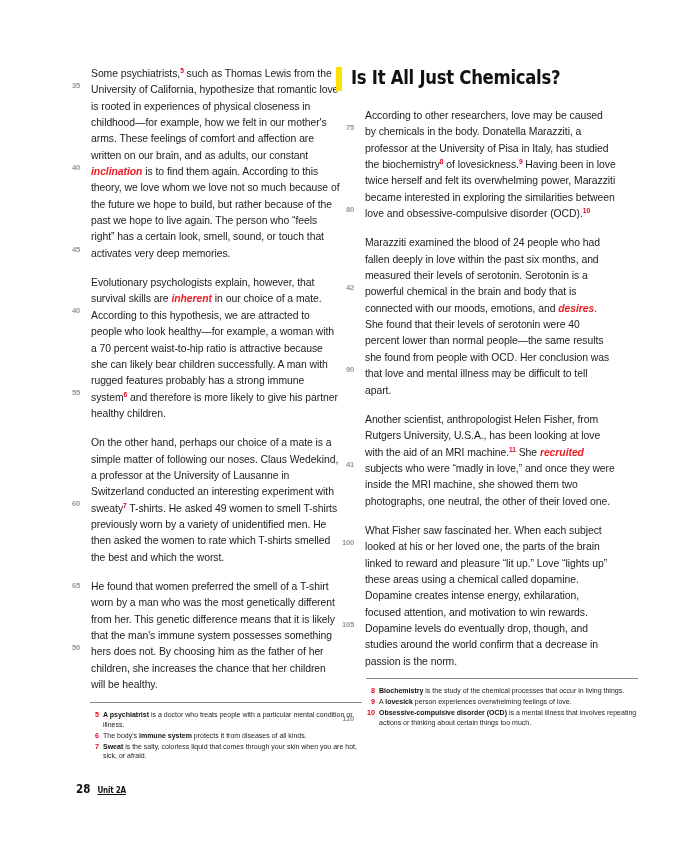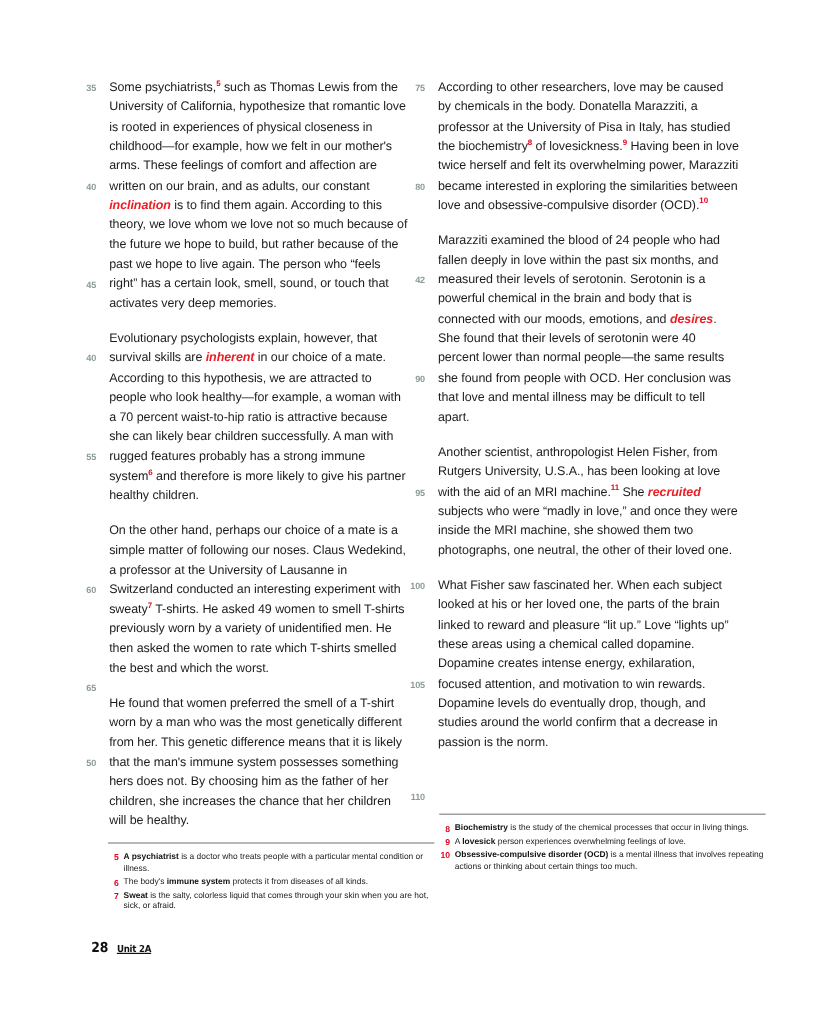--- a/index.html
+++ b/index.html
@@ -54,20 +54,21 @@
   }
   .para:last-child{margin-bottom:0;}
   .lnum{
     position:absolute;
     left:0;width:18px;
     text-align:right;
     font-size:7.6px;
     color:#8e9a9a;
     font-weight:bold;
     letter-spacing:-0.2px;
+    margin-top:12px;
   }
   .sup{
     color:#e3001b;font-weight:bold;
     font-size:6.6px;
     vertical-align:super;
     line-height:0;
   }
   .kw{color:#ec1c24;font-weight:bold;font-style:italic;}
 
   
@@ -136,33 +137,37 @@
     </div>
 
     <div class="para">
       <span class="lnum" style="top:49.05px">50</span>
       <span>He found that women preferred the smell of a T-shirt worn by a man who was the most genetically different from her. This genetic difference means that it is likely that the man's immune system possesses something hers does not. By choosing him as the father of her children, she increases the chance that her children will be healthy.</span>
     </div>
   </div>
 
   <div class="col col-right">
 
+    <div class="heading">
+      <div class="head-bar"></div>
+      <div class="head-text">Is It All Just Chemicals?</div>
+    </div>
 
     <div class="para">
       <span class="lnum">75</span>
       <span>According to other researchers, love may be caused by chemicals in the body. Donatella Marazziti, a professor at the University of Pisa in Italy, has studied the biochemistry<span class="sup">8</span> of lovesickness.<span class="sup">9</span> Having been in love twice herself and felt its overwhelming <span class="lnum" style="left:0;top:81.75px">80</span>power, Marazziti became interested in exploring the similarities between love and obsessive-compulsive disorder (OCD).<span class="sup">10</span></span>
     </div>
 
     <div class="para">
       <span class="lnum" style="top:32.7px">42</span>
       <span>Marazziti examined the blood of 24 people who had fallen deeply in love within the past six months, and measured their levels of serotonin. Serotonin is a powerful chemical in the brain and body that is connected with our moods, emotions, and <span class="kw">desires</span>. She found that their levels of serotonin were 40 percent lower than normal <span class="lnum" style="left:0;top:114.45px">90</span>people—the same results she found from people with OCD. Her conclusion was that love and mental illness may be difficult to tell apart.</span>
     </div>
 
     <div class="para">
-      <span class="lnum" style="top:32.7px">95</span>
+      <span class="lnum" style="top:32.7px">41</span>
       <span>Another scientist, anthropologist Helen Fisher, from Rutgers University, U.S.A., has been looking at love with the aid of an MRI machine.<span class="sup">11</span> She <span class="kw">recruited</span> subjects who were “madly in love,” and once they were inside the MRI machine, she showed them two photographs, one neutral, the other of their loved one.</span>
     </div>
 
     <div class="para">
       <span class="lnum">100</span>
       <span>What Fisher saw fascinated her. When each subject looked at his or her loved one, the parts of the brain linked to reward and pleasure “lit up.” Love “lights up” these areas using a chemical called dopamine. Dopamine creates intense energy, <span class="lnum" style="left:0;top:81.75px">105</span>exhilaration, focused attention, and motivation to win rewards. Dopamine levels do eventually drop, though, and studies around the world confirm that a decrease in passion is the norm.</span>
     </div>
 
     <div class="para">
       <span class="lnum" style="top:16.35px">110</span>

